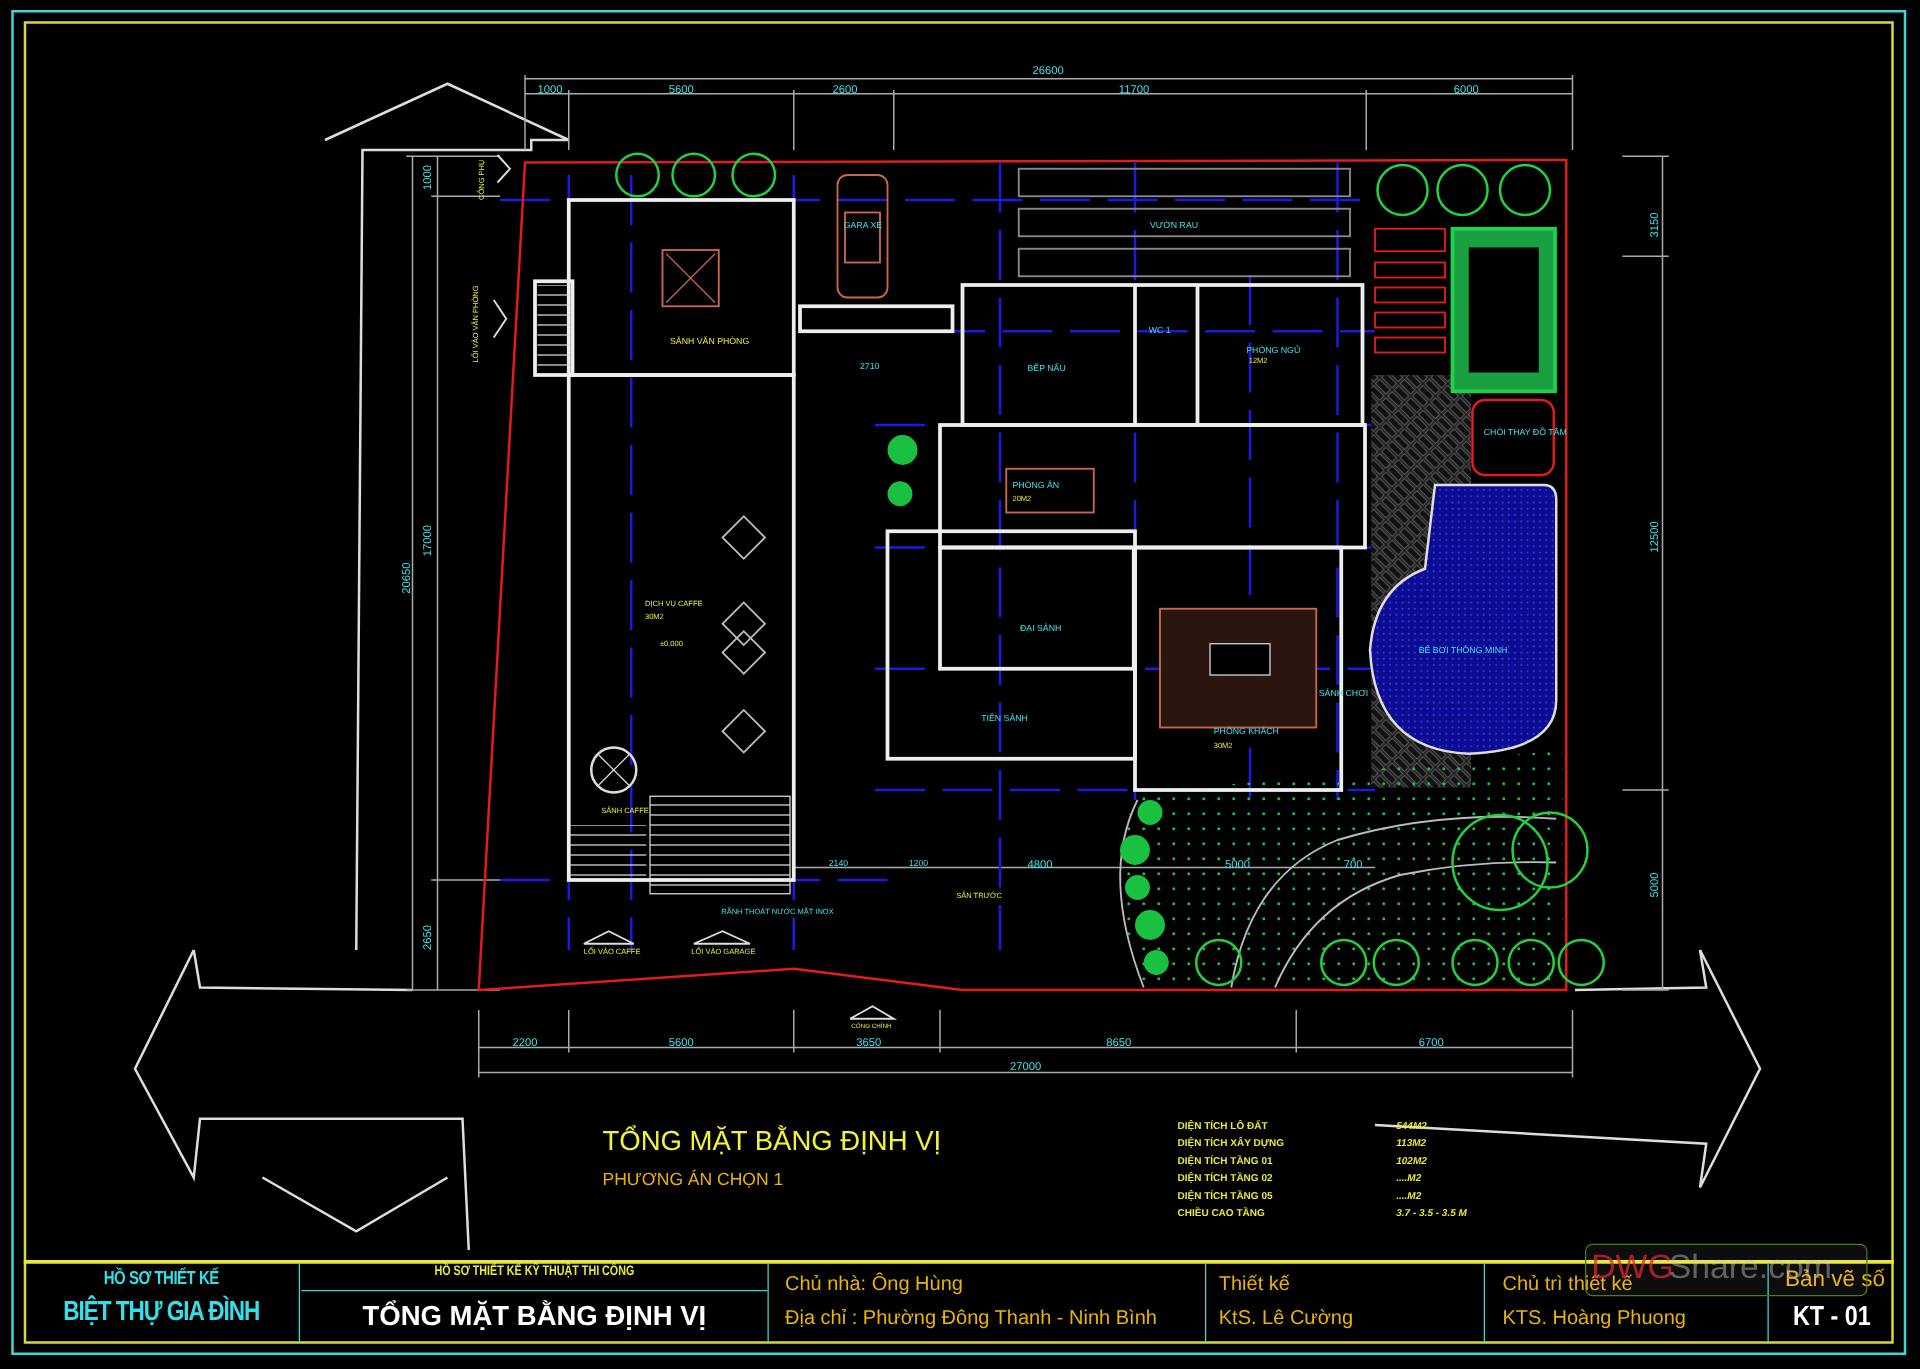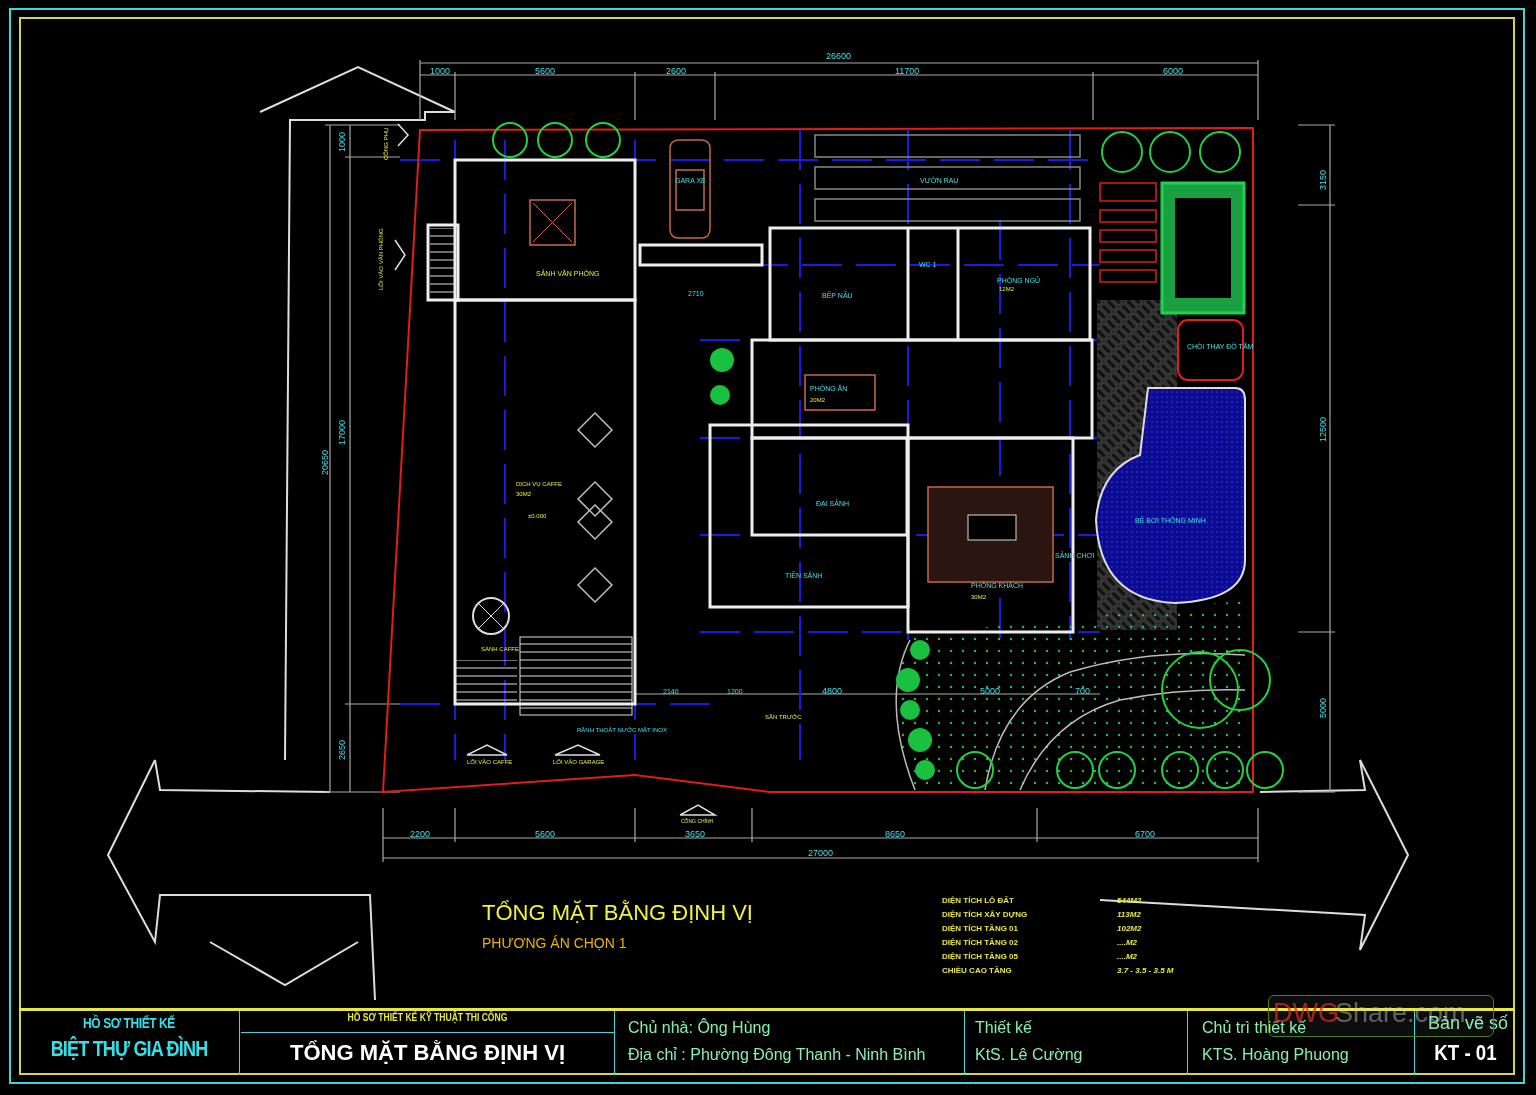--- a/index.html
+++ b/index.html
@@ -6,21 +6,21 @@
   body{width:1536px;height:1095px;position:relative;overflow:hidden;font-family:"Liberation Sans",sans-serif;}
   #cad{position:absolute;left:0;top:0;width:1536px;height:1095px;}
   .frame-outer{position:absolute;left:9px;top:8px;width:1516px;height:1076px;border:2px solid #3fd6d6;box-sizing:border-box;}
   .frame-inner{position:absolute;left:19px;top:17px;width:1496px;height:1058px;border:2px solid #d6d63f;box-sizing:border-box;}
   .tb{position:absolute;left:19px;top:1008px;width:1496px;height:67px;border-top:3px solid #e8e83a;box-sizing:border-box;}
   .tbc{position:absolute;top:1011px;height:64px;box-sizing:border-box;border-right:1px solid #3fd6d6;}
   .t-proj1{position:absolute;left:20px;top:1014px;width:218px;text-align:center;color:#33e0e8;font-weight:bold;font-size:15px;letter-spacing:-0.5px;transform:scaleX(0.8);}
   .t-proj2{position:absolute;left:20px;top:1036px;width:218px;text-align:center;color:#33e0e8;font-weight:bold;font-size:22px;letter-spacing:-1px;transform:scaleX(0.82);}
   .t-sub{position:absolute;left:245px;top:1011px;width:365px;text-align:center;color:#e8e83a;font-weight:bold;font-size:11px;transform:scaleX(0.78);}
   .t-draw{position:absolute;left:245px;top:1040px;width:365px;text-align:center;color:#fff;font-weight:bold;font-size:22px;}
-  .t-cy{position:absolute;color:#86efac;font-size:16px;}
+  .t-cy{position:absolute;color:#eab308;font-size:16px;}
   .t-kt{position:absolute;left:1418px;top:1040px;width:95px;text-align:center;color:#fff;font-weight:bold;font-size:22px;transform:scaleX(0.85);}
   .wm{position:absolute;left:1268px;top:995px;width:224px;height:40px;border:1px solid #4d7c0f;border-radius:6px;background:rgba(255,255,255,0.05);}
   .wm span{position:absolute;top:2px;font-size:27px;}
   .title-main{position:absolute;left:482px;top:900px;color:#f2f23a;font-size:22px;}
   .title-sub{position:absolute;left:482px;top:935px;color:#eab308;font-size:14px;}
   .area-tbl{position:absolute;left:942px;top:896px;color:#e8e83a;font-size:8px;font-weight:bold;}
   .area-row{position:relative;height:14px;}
   .area-row .k{position:absolute;left:0;white-space:nowrap;text-align:right;}
   .area-row .v{position:absolute;left:175px;white-space:nowrap;font-style:italic;}
   .lbl{position:absolute;font-size:7px;white-space:nowrap;}

